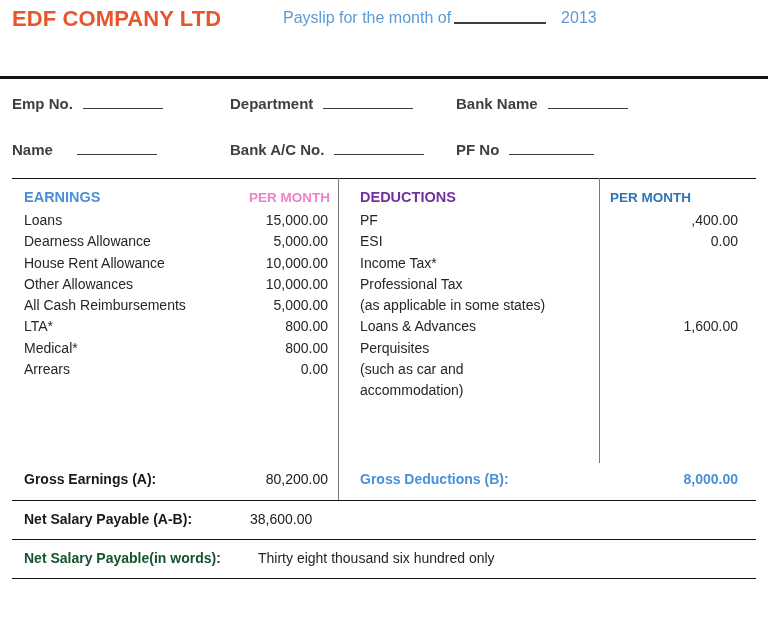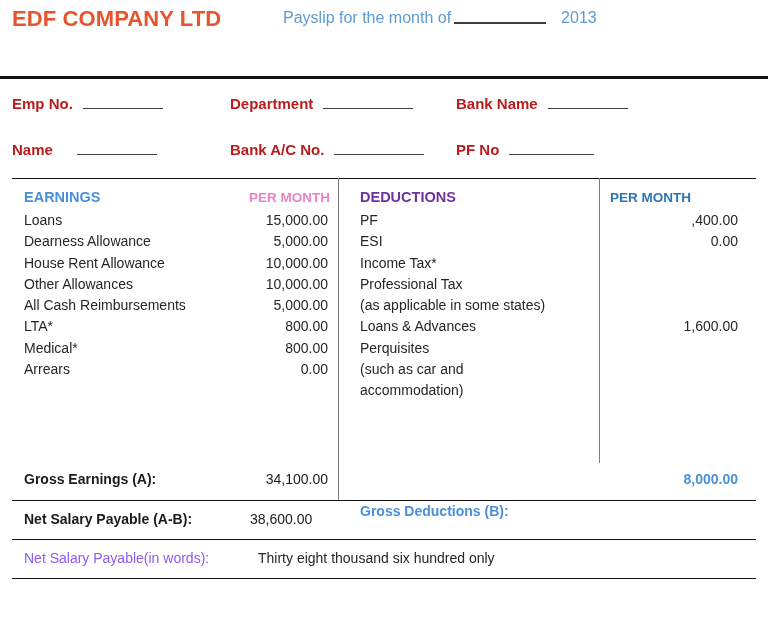--- a/index.html
+++ b/index.html
@@ -61,21 +61,21 @@
     width: 768px;
   }
   .emp-row {
     position: relative;
     height: 46px;
   }
   .emp-field {
     position: absolute;
     font-size: 15px;
     font-weight: bold;
-    color: #b91c1c;
+    color: #404040;
     white-space: nowrap;
   }
   .emp-field .blank {
     display: inline-block;
     border-bottom: 1.5px solid #3d3d3d;
     height: 12px;
     margin-left: 10px;
     vertical-align: baseline;
   }
   .blank-w80 { width: 80px; }
@@ -158,21 +158,20 @@
     left: 190px; top: 0;
     width: 138px; text-align: right;
     font-size: 14px; color: #1a1a1a;
     white-space: nowrap;
   }
   .gross-ded-label {
     position: absolute;
     left: 360px; top: 0;
     font-size: 14px; font-weight: bold; color: #4A90D9;
     white-space: nowrap;
-    margin-top: 32px;
   }
   .gross-ded-value {
     position: absolute;
     left: 610px; top: 0;
     width: 128px; text-align: right;
     font-size: 14px; font-weight: bold; color: #4A90D9;
     white-space: nowrap;
   }
 
   .rule {
@@ -203,21 +202,21 @@
   }
   .net-value {
     position: absolute;
     left: 250px; top: 0;
     font-size: 14px; color: #1a1a1a;
     white-space: nowrap;
   }
   .words-label {
     position: absolute;
     left: 24px; top: 0;
-    font-size: 14px; font-weight: normal; color: #8b5cf6;
+    font-size: 14px; font-weight: bold; color: #14532d;
     white-space: nowrap;
   }
   .words-value {
     position: absolute;
     left: 258px; top: 0;
     font-size: 14px; color: #262626;
     white-space: nowrap;
   }
 </style>
 </head>
@@ -322,21 +321,21 @@
   <div class="row">
     <span class="cell-label earn-label"></span>
     <span class="cell-value earn-value"></span>
     <span class="cell-label ded-label"></span>
     <span class="cell-value ded-value"></span>
   </div>
 </div>
 
 <div class="gross-row">
   <span class="gross-earn-label">Gross Earnings (A):</span>
-  <span class="gross-earn-value">34,100.00</span>
+  <span class="gross-earn-value">80,200.00</span>
   <span class="gross-ded-label">Gross Deductions (B):</span>
   <span class="gross-ded-value">8,000.00</span>
 </div>
 
 <div class="rule rule-a"></div>
 
 <div class="net-row">
   <span class="net-label">Net Salary Payable (A-B):</span>
   <span class="net-value">38,600.00</span>
 </div>

